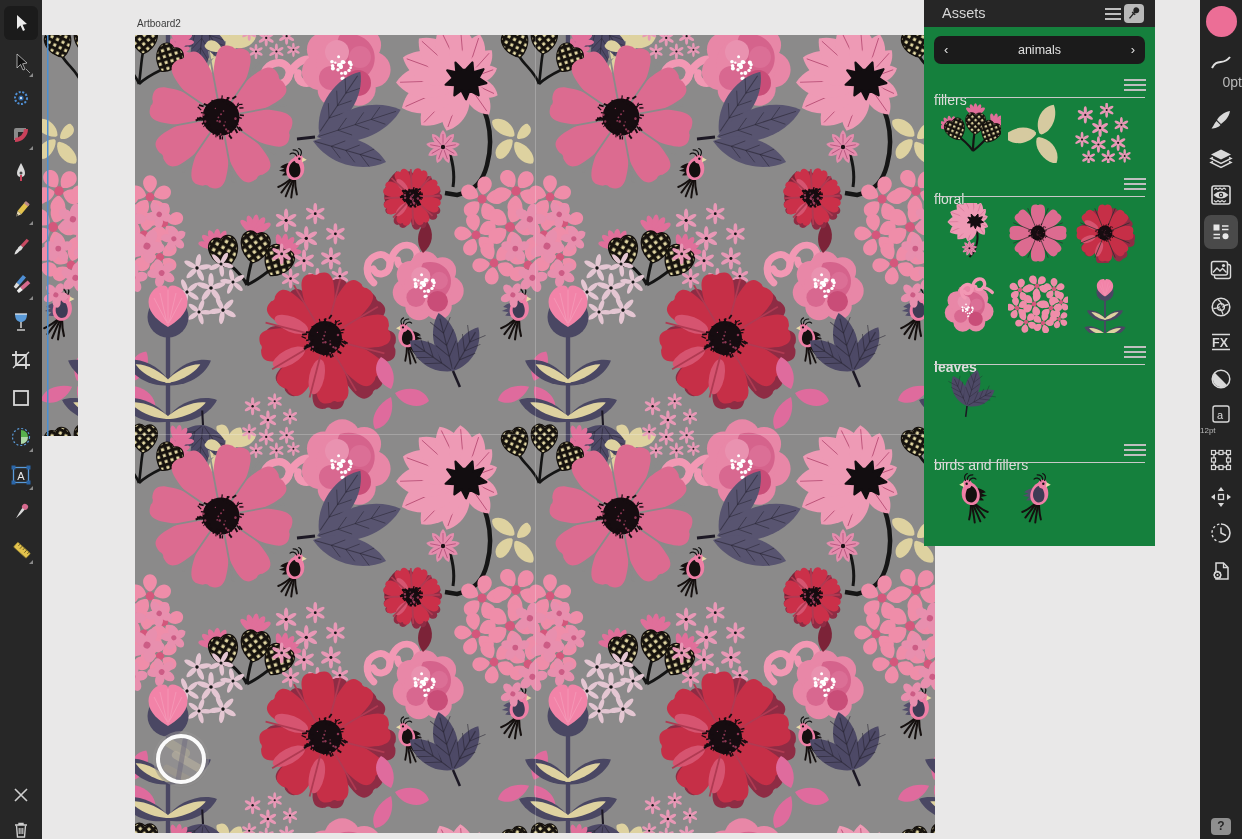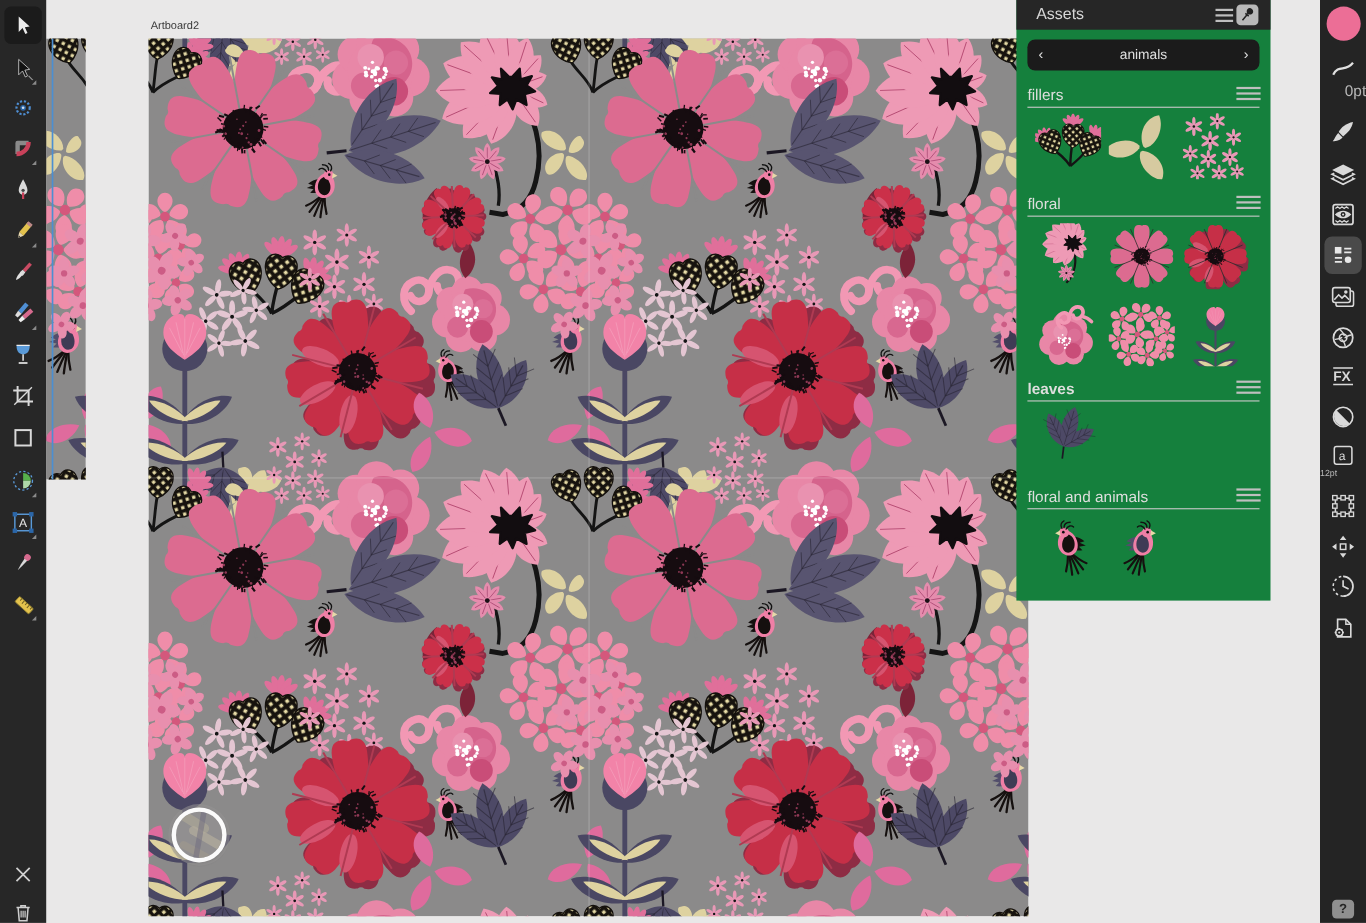--- a/index.html
+++ b/index.html
@@ -1,19 +1,19 @@
 <!DOCTYPE html>
 <html><head><meta charset="utf-8">
 <style>
  html,body{margin:0;padding:0;width:1242px;height:839px;overflow:hidden;background:#e9e8e8;font-family:"Liberation Sans",sans-serif;}
  .abs{position:absolute;}
  #leftbar{left:0;top:0;width:42px;height:839px;background:#272727;z-index:30;}
  #assets{left:924px;top:0;width:231px;height:546px;background:#15803d;z-index:20;color:#e3e3e3;}
  #rightbar{left:1200px;top:0;width:42px;height:839px;background:#242424;z-index:30;}
- .sect{color:#dededd;font-size:14px;}
+ .sect{color:#dededd;font-size:14px;margin-top:14px;}
  .hline{position:absolute;left:10px;right:10px;height:1px;background:#c9c9c9;}
  .ham{position:absolute;width:22px;height:12px;}
  .ham div{height:2px;background:#bfbfbf;margin-bottom:3px;}
  #navpill{position:absolute;left:10px;top:36px;width:211px;height:28px;background:#1b1b1b;border-radius:7px;color:#e0e0e0;}
 </style></head>
 <body>
 
 <svg width="0" height="0" style="position:absolute">
     <defs>
       <pattern id="chk" width="7.5" height="7.5" patternUnits="userSpaceOnUse" patternTransform="rotate(45)">
@@ -1054,21 +1054,21 @@
       <div></div>
     </div>
     <div class="hline" style="top:196px;"></div>
     <div class="sect abs" style="left:10px;top:345px;font-weight:bold;">leaves</div>
     <div class="ham" style="left:200px;top:346px;">
       <div></div>
       <div></div>
       <div></div>
     </div>
     <div class="hline" style="top:364px;"></div>
-    <div class="sect abs" style="left:10px;top:443px;">floral and animals</div>
+    <div class="sect abs" style="left:10px;top:443px;">birds and fillers</div>
     <div class="ham" style="left:200px;top:444px;">
       <div></div>
       <div></div>
       <div></div>
     </div>
     <div class="hline" style="top:462px;"></div>
     <svg class="abs" style="left:17px;top:103px" width="60" height="60" viewBox="-30 -30 60 60">
       <g transform="translate(2,18) scale(0.62)">
         <path d="M0,0 C-8,-12 -18,-20 -28,-26 M0,0 C0,-16 2,-28 4,-40 M0,0 C10,-8 20,-18 26,-26" stroke="#141414" stroke-width="3.5" fill="none"></path>
         <use href="#bud" transform="translate(-36,-38) rotate(-35)"></use>

